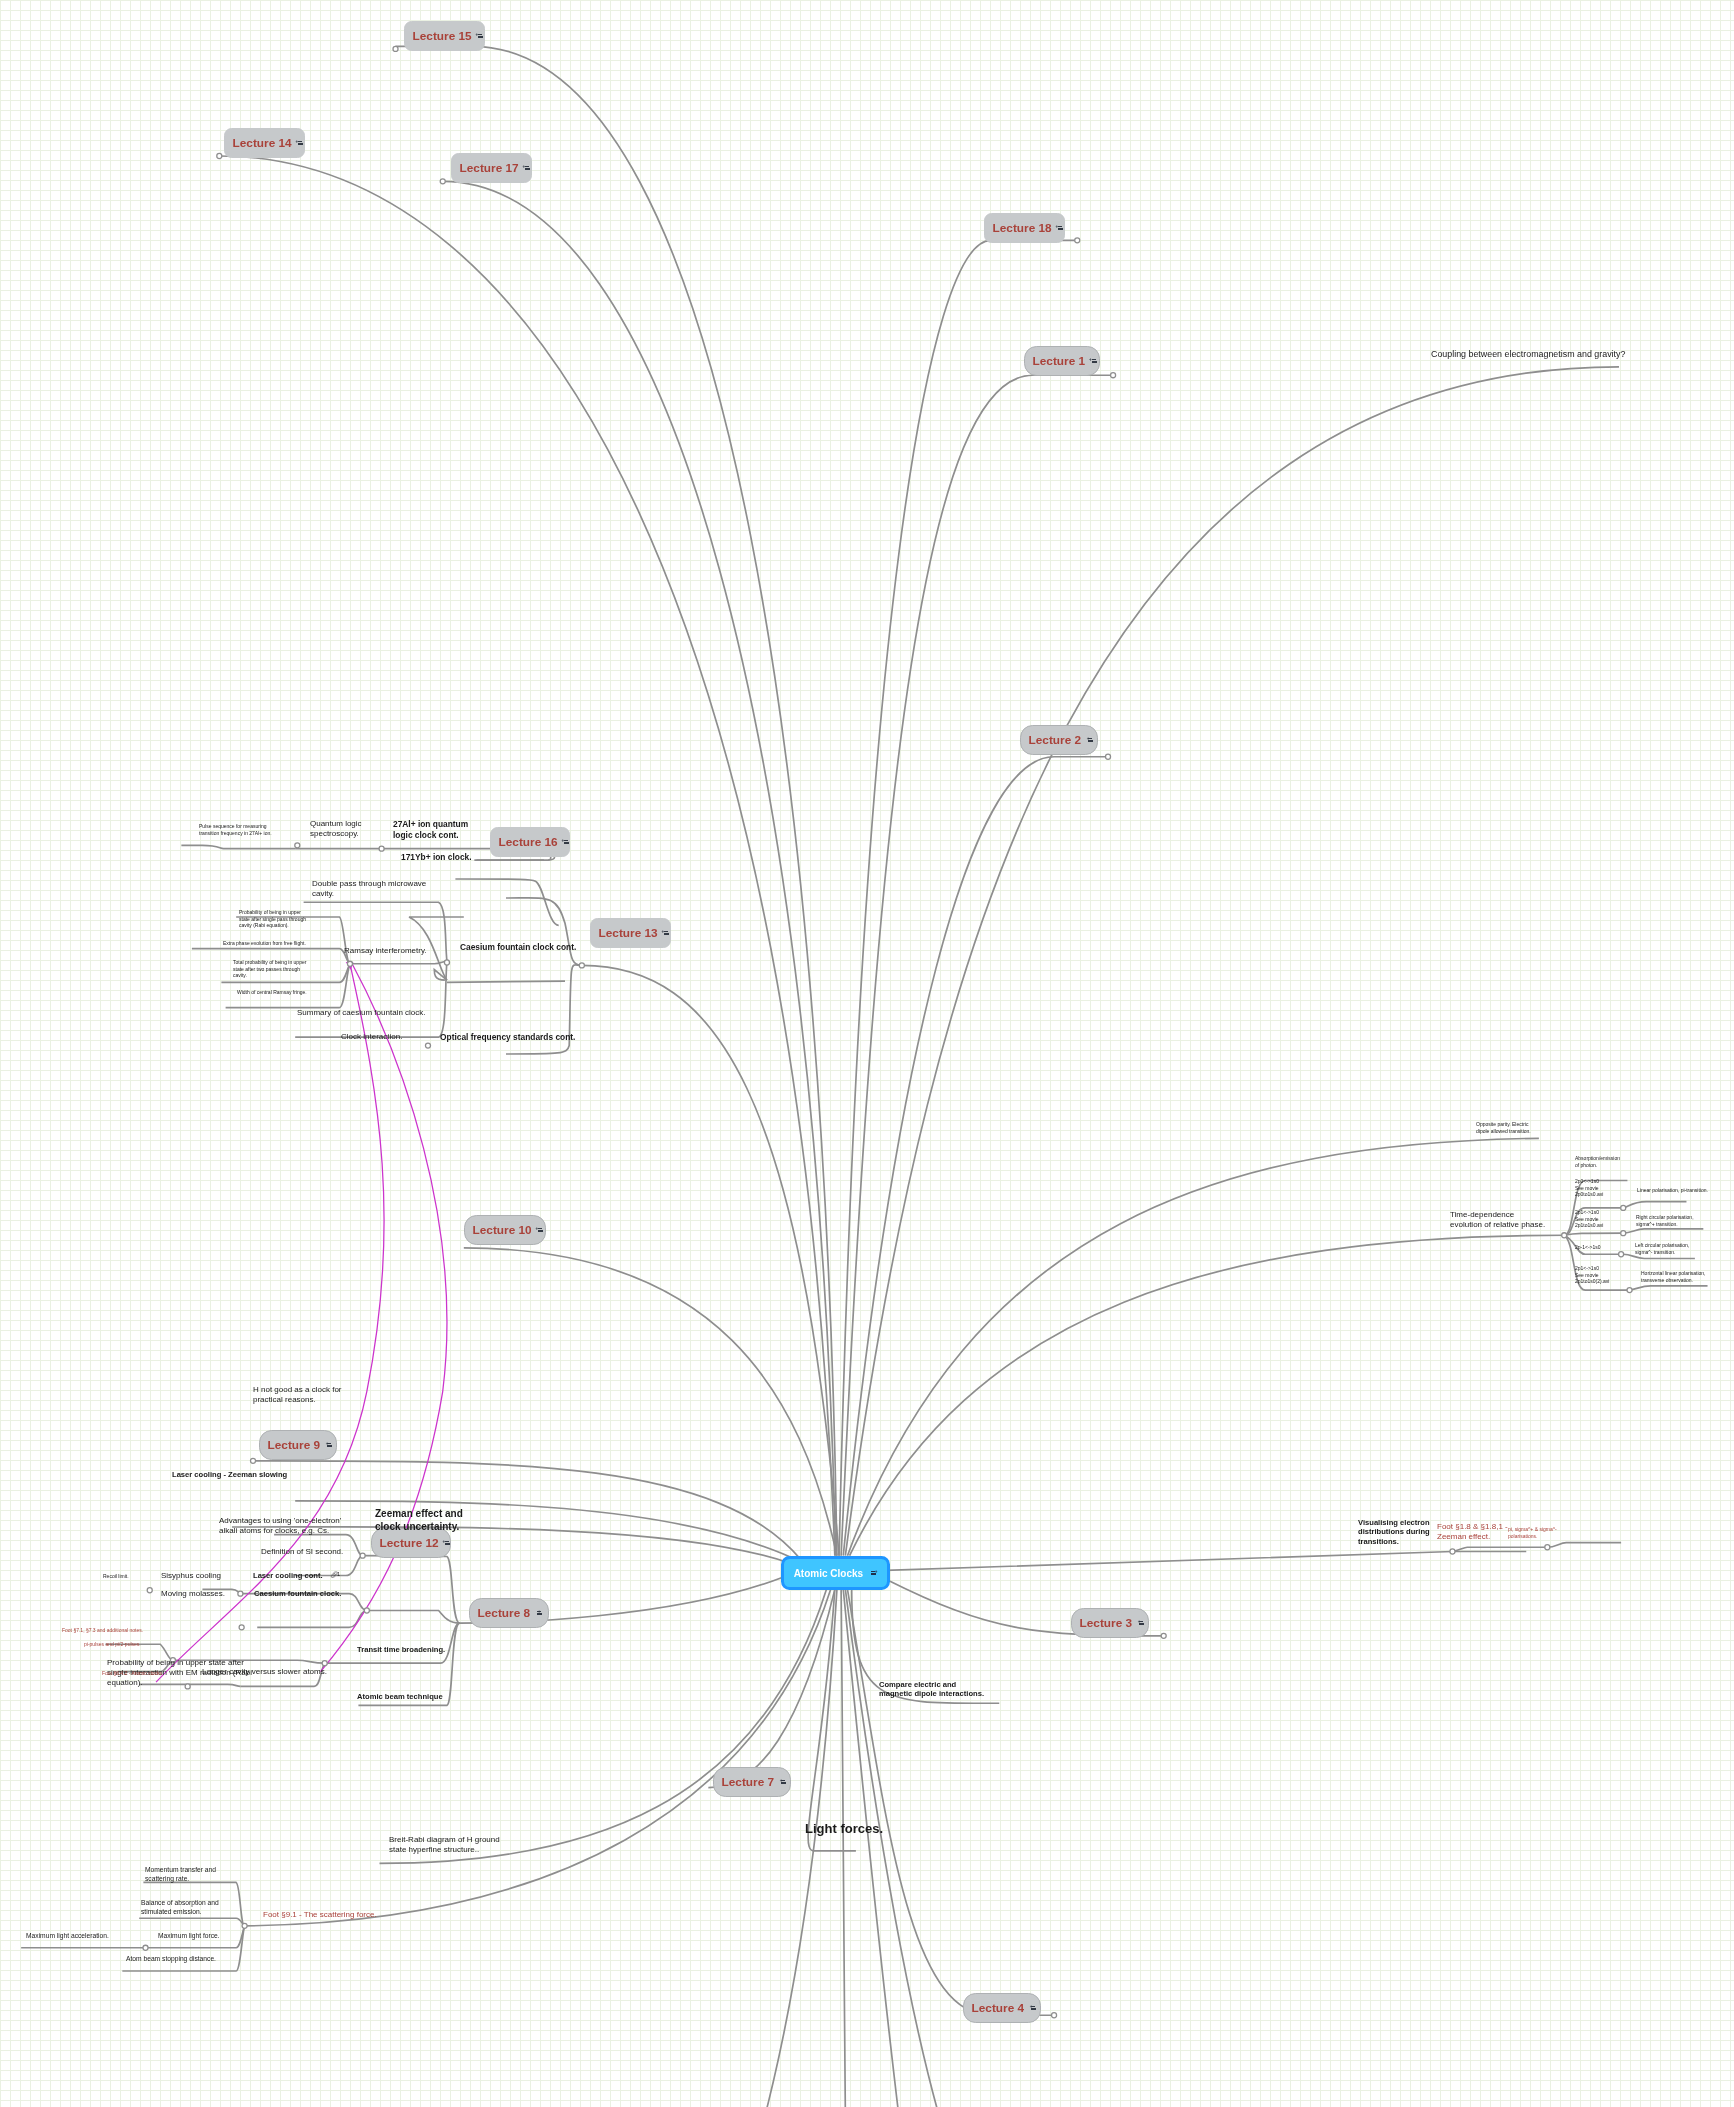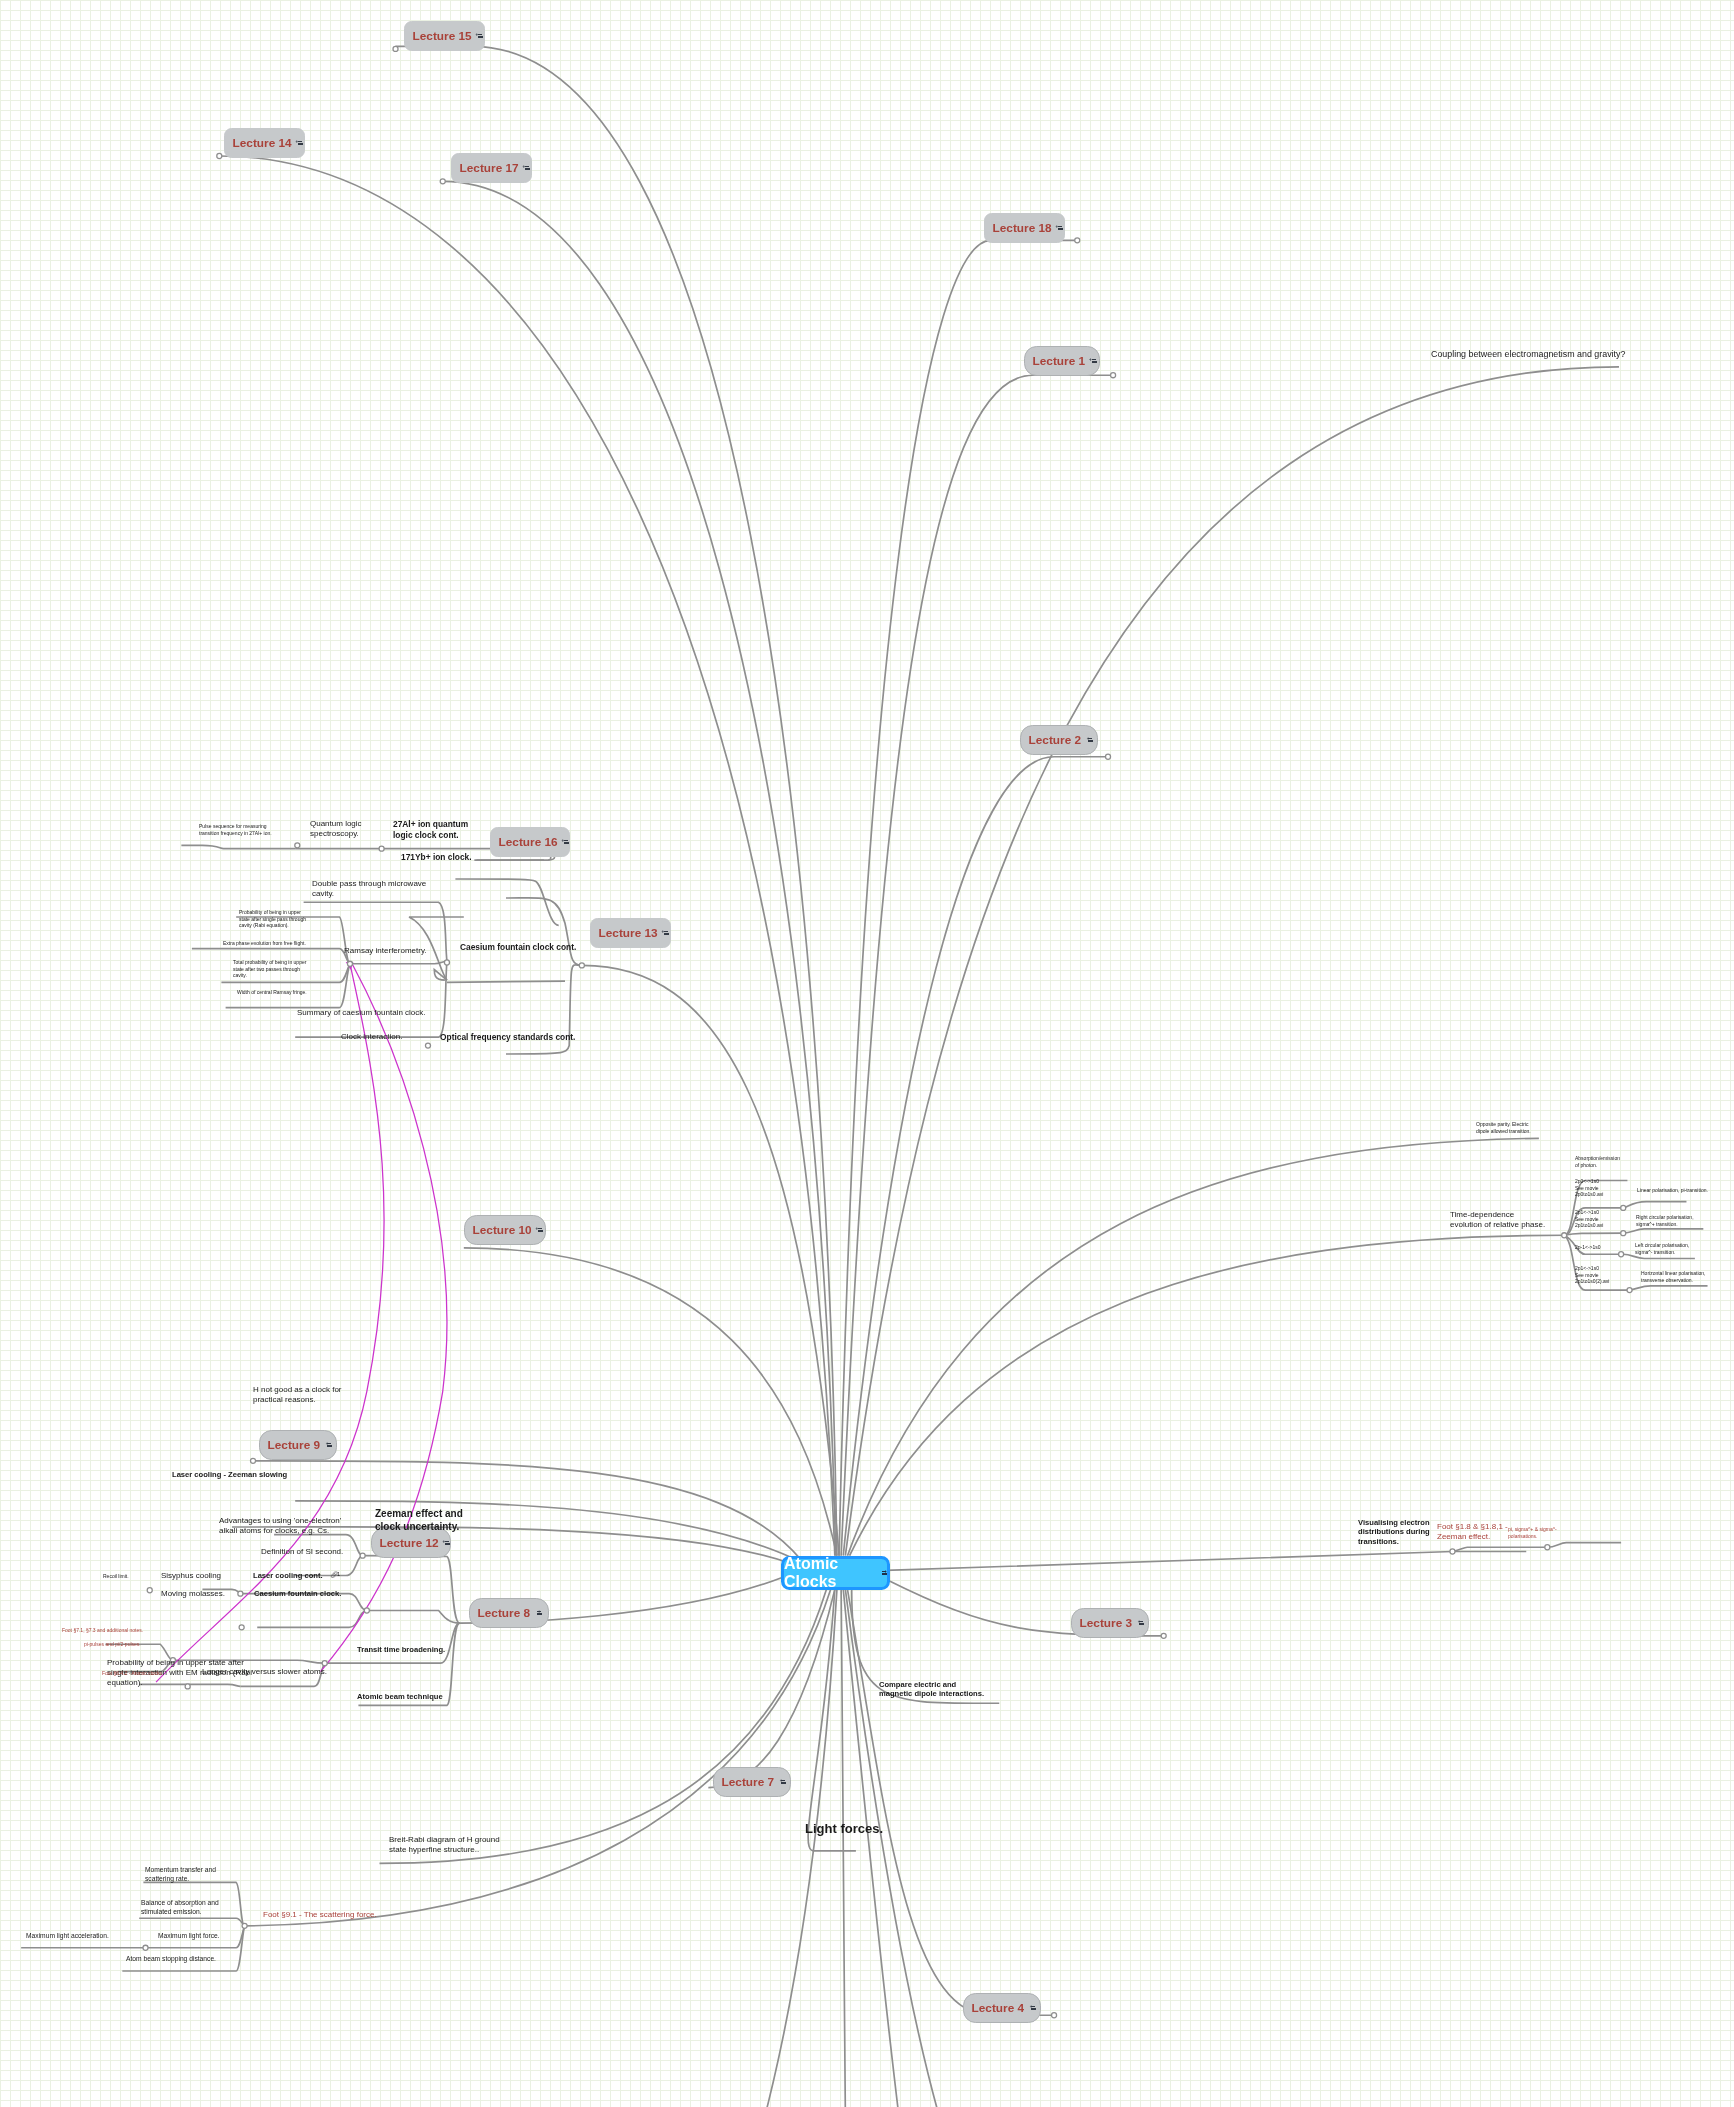--- a/index.html
+++ b/index.html
@@ -30,21 +30,21 @@
   .note-ic i { position:absolute; left:0; height:0.8px; background:#333a45; }
   .note-ic i:nth-child(1){ top:0.8px; width:4.2px; }
   .note-ic i:nth-child(2){ top:2.5px; width:5px; }
   .note-ic i:nth-child(3){ top:4.2px; width:5px; }
   .note-ic b { position:absolute; right:0; top:-1.3px; font-size:4.6px; color:#333a45; font-weight:bold; }
   .root {
     position:absolute; left:781px; top:1556px; width:109px; height:34px;
     background:#3fc5ff; border:3.4px solid #1e96ff; border-radius:8.4px; box-sizing:border-box;
     display:flex; align-items:center; justify-content:center; gap:7.6px;
   }
-  .root span.t { color:#fff; font-weight:bold; font-size:16px; }
+  .root span.t { color:#fff; font-weight:bold; font-size:10px; }
   .root .note-ic i { background:#20304a; }
   .root .note-ic b { color:#20304a; }
   .link-ic { font-size:6.7px; color:#333; position:absolute; }
 </style>
 </head>
 <body>
 
 <svg class="links" viewBox="0 0 4115 6084">
   <g fill="none" stroke="#8e8e8e" stroke-width="4">
 

